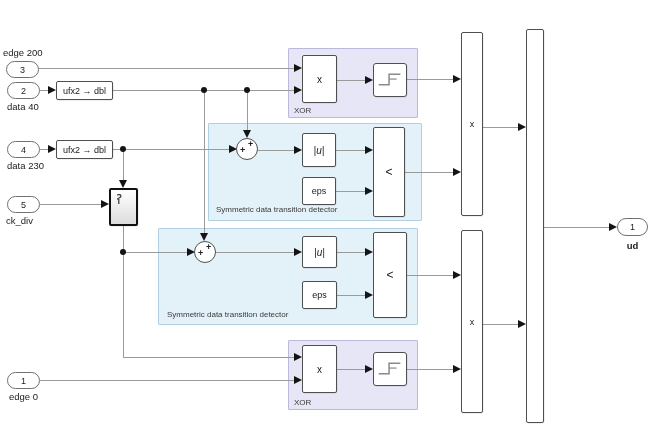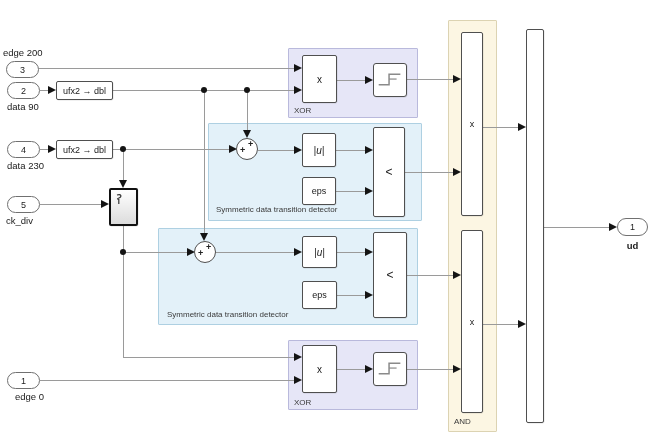--- a/index.html
+++ b/index.html
@@ -43,23 +43,20 @@
   </div>
   <div class="area area-det" style="left:208px;top:123px;width:214px;height:98px;">
     <span class="area-label" style="left:7px;bottom:6px;">Symmetric data transition detector</span>
   </div>
   <div class="area area-det" style="left:158px;top:228px;width:260px;height:97px;">
     <span class="area-label" style="left:8px;bottom:5px;">Symmetric data transition detector</span>
   </div>
   <div class="area area-xor" style="left:288px;top:340px;width:130px;height:70px;">
     <span class="area-label" style="left:5px;bottom:2px;">XOR</span>
   </div>
-  <div class="area area-and" style="left:448px;top:20px;width:49px;height:412px;">
-    <span class="area-label" style="left:5px;bottom:5px;">AND</span>
-  </div>
 
   <div class="w wh" style="left:39px;top:68px;width:255px;"></div>
   <div class="w wh" style="left:40px;top:90px;width:8px;"></div>
   <div class="w wh" style="left:113px;top:90px;width:181px;"></div>
   <div class="w wh" style="left:40px;top:149px;width:8px;"></div>
   <div class="w wh" style="left:113px;top:149px;width:116px;"></div>
   <div class="w wh" style="left:40px;top:204px;width:61px;"></div>
   <div class="w wh" style="left:40px;top:380px;width:254px;"></div>
   <div class="w wh" style="left:123px;top:357px;width:171px;"></div>
   <div class="w wh" style="left:123px;top:252px;width:64px;"></div>
@@ -119,36 +116,36 @@
   <div class="ad" style="left:119px;top:180px;"></div>
 
   <span class="lbl" style="left:3px;top:47px;">edge 200</span>
   <div class="port" style="left:6px;top:61px;width:33px;height:17px;">
     <span>3</span>
   </div>
 
   <div class="port" style="left:7px;top:82px;width:33px;height:17px;">
     <span>2</span>
   </div>
-  <span class="lbl" style="left:7px;top:101px;">data 90</span>
+  <span class="lbl" style="left:7px;top:101px;">data 40</span>
 
   <div class="port" style="left:7px;top:141px;width:33px;height:17px;">
     <span>4</span>
   </div>
   <span class="lbl" style="left:7px;top:160px;">data 230</span>
 
   <div class="port" style="left:7px;top:196px;width:33px;height:17px;">
     <span>5</span>
   </div>
   <span class="lbl" style="left:6px;top:215px;">ck_div</span>
 
   <div class="port" style="left:7px;top:372px;width:33px;height:17px;">
     <span>1</span>
   </div>
-  <span class="lbl" style="left:15px;top:391px;">edge 0</span>
+  <span class="lbl" style="left:9px;top:391px;">edge 0</span>
 
   <div class="blk small-txt" style="left:56px;top:81px;width:57px;height:19px;">
     <span>ufx2 → dbl</span>
   </div>
   <div class="blk small-txt" style="left:56px;top:140px;width:57px;height:19px;">
     <span>ufx2 → dbl</span>
   </div>
 
   <div class="blk thick" style="left:109px;top:188px;width:29px;height:38px;">
     <svg width="11" height="14" style="margin:3px 0 0 3px;">

